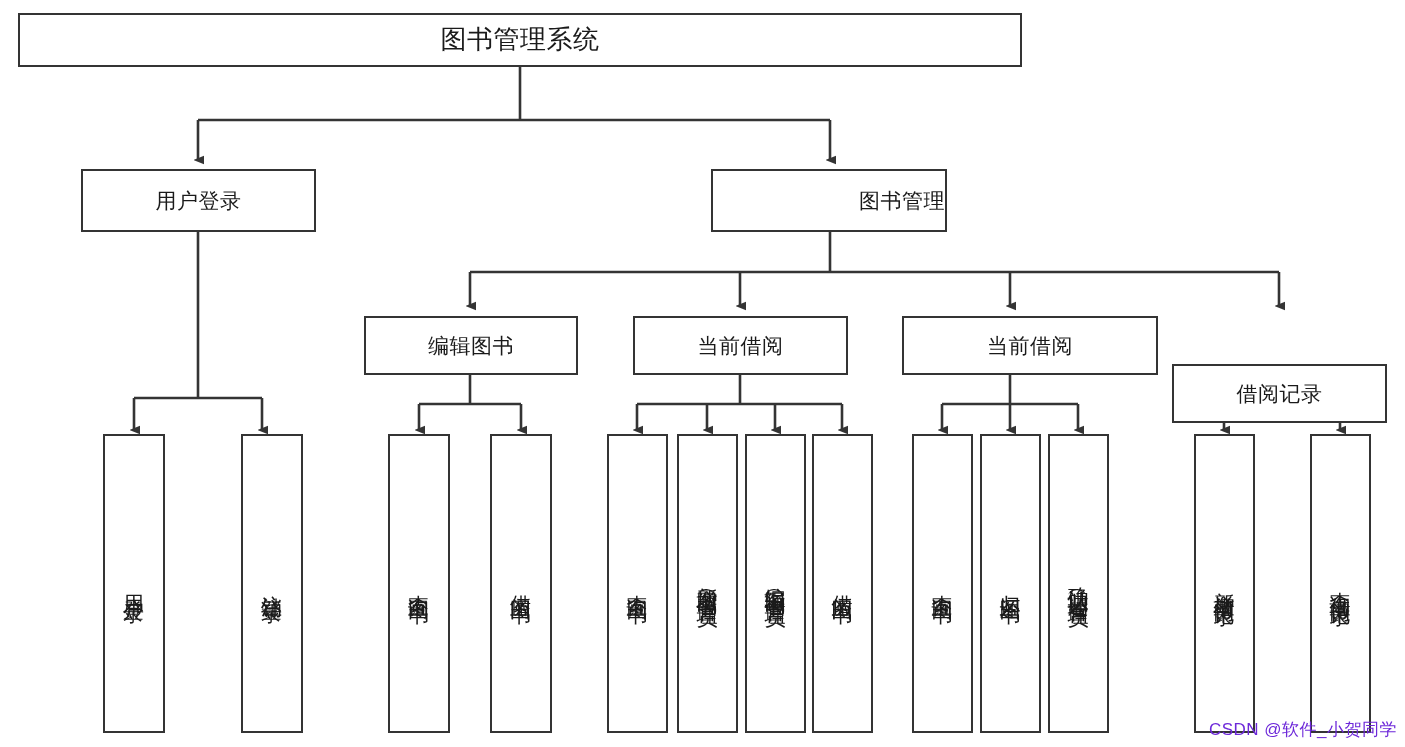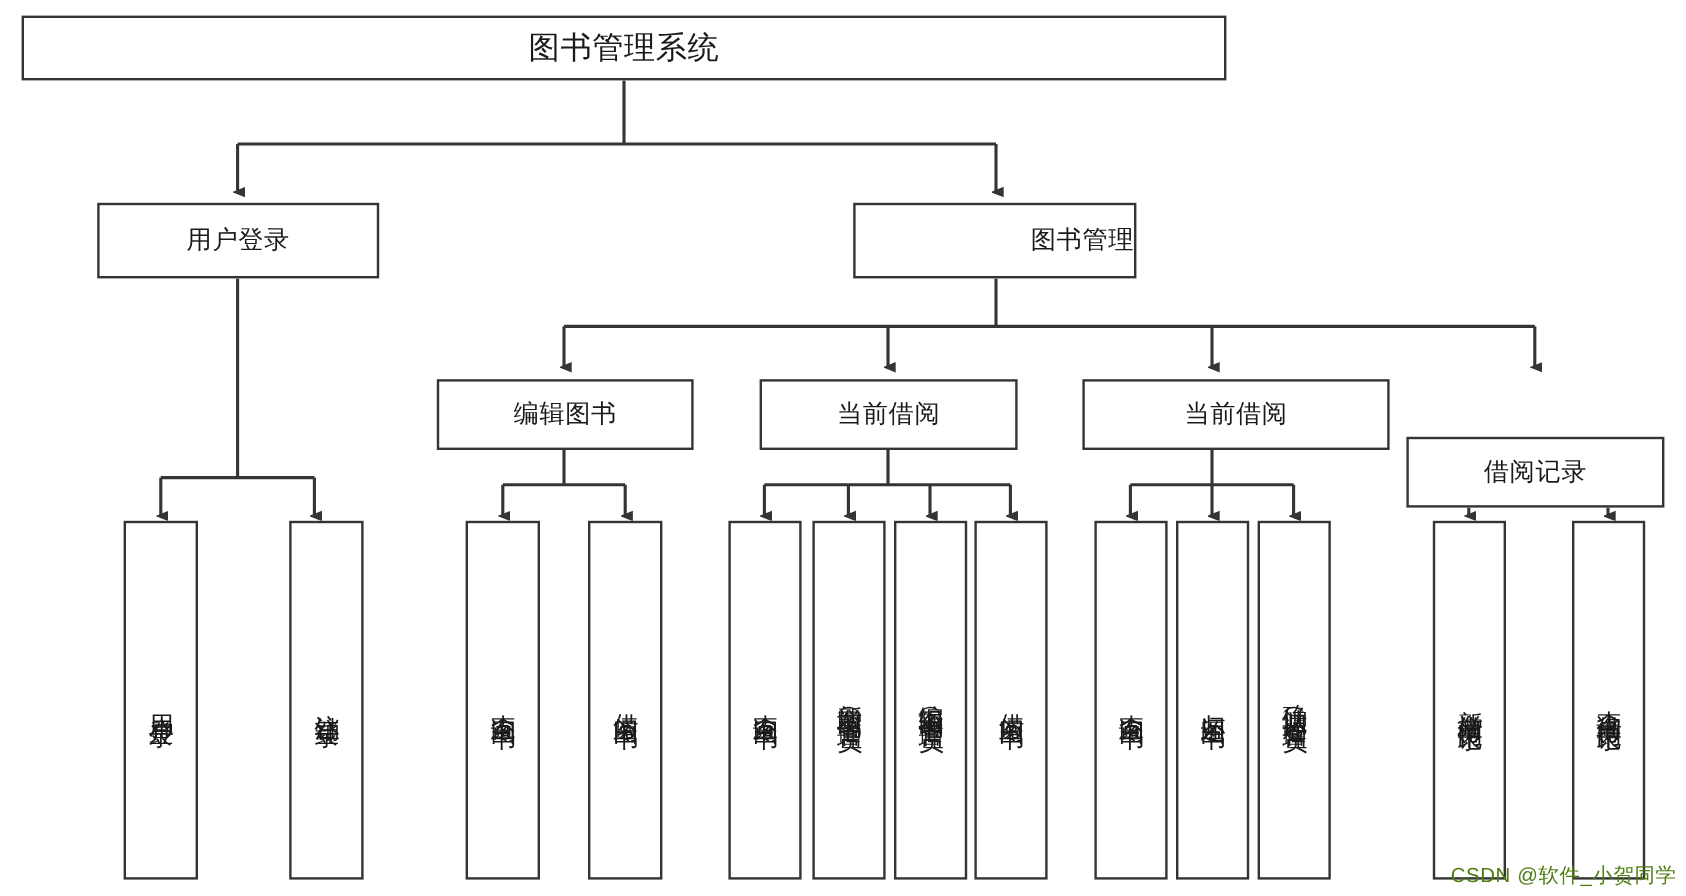--- a/index.html
+++ b/index.html
@@ -55,21 +55,21 @@
     writing-mode: vertical-rl;
     text-orientation: upright;
     display: block;
     text-align: center;
   }
   .watermark {
     position: absolute;
     right: 8px;
     bottom: 6px;
     font-size: 17px;
-    color: #4d7c0f;
+    color: #6d28d9;
     white-space: nowrap;
     letter-spacing: 0.5px;
   }
 </style>
 </head>
 <body>
 
 <div id="canvas">
 
   <svg id="wires" viewBox="0 0 1405 747" xmlns="http://www.w3.org/2000/svg">

